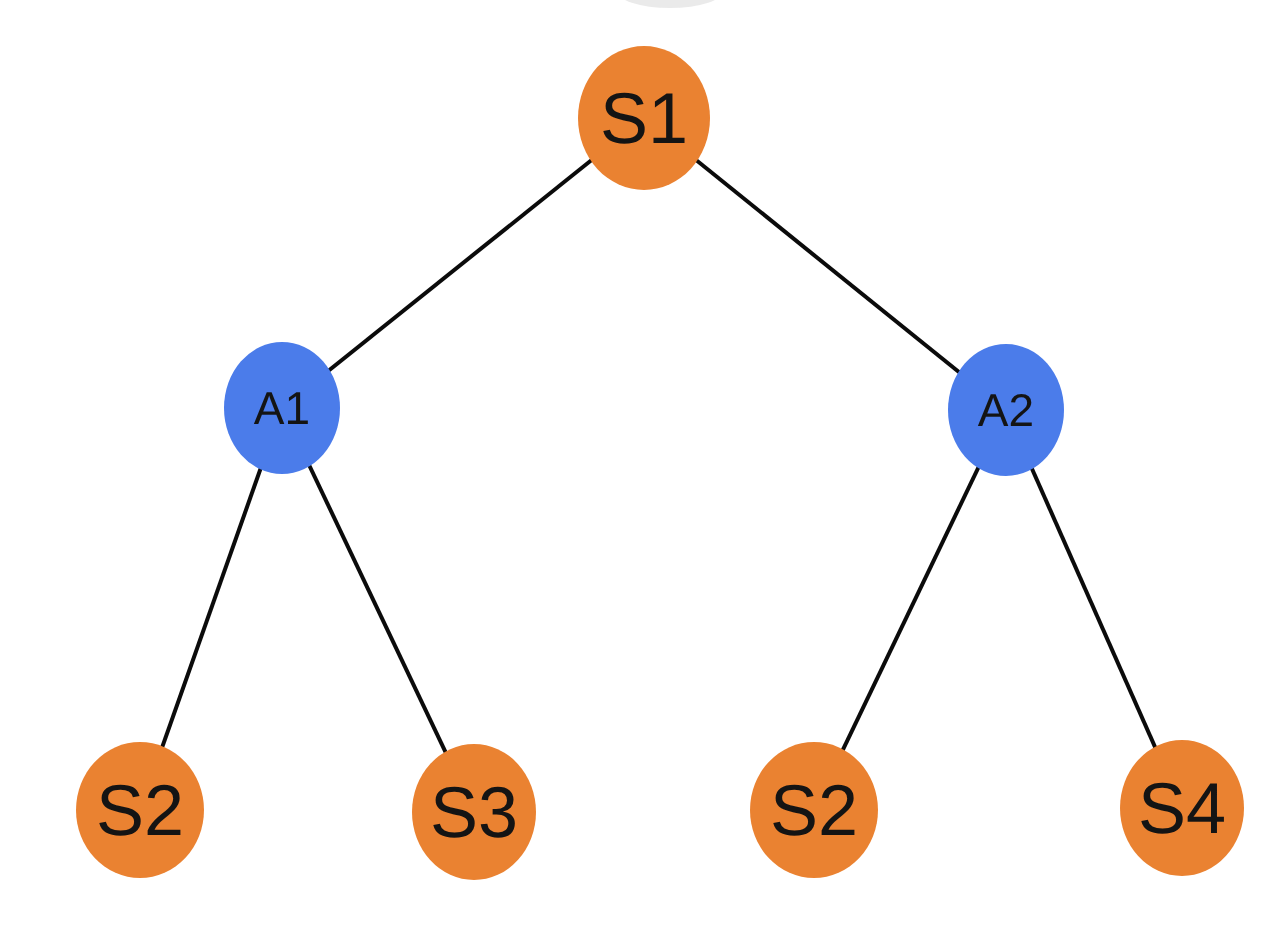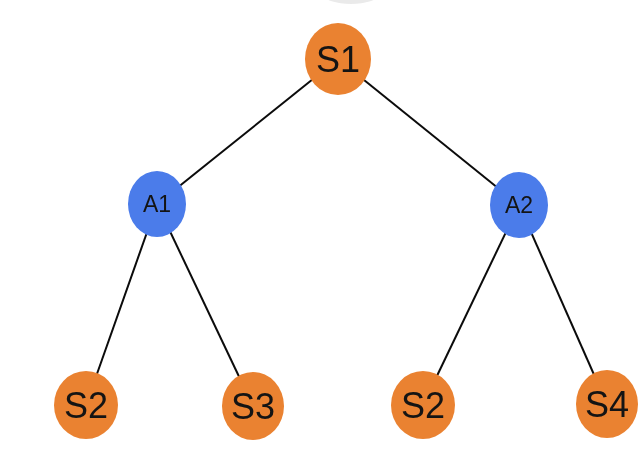--- a/index.html
+++ b/index.html
@@ -7,21 +7,20 @@
     padding: 0;
     background: #ffffff;
   }
   .canvas {
     position: relative;
     width: 626px;
     height: 472px;
     background: #ffffff;
     overflow: hidden;
     font-family: "Liberation Sans", sans-serif;
-    margin-left: 16px;
   }
   svg {
     display: block;
   }
   text.node-label {
     font-family: "Liberation Sans", sans-serif;
     font-weight: 400;
     letter-spacing: 0px;
   }
   text.state-label { font-size: 36px; }

